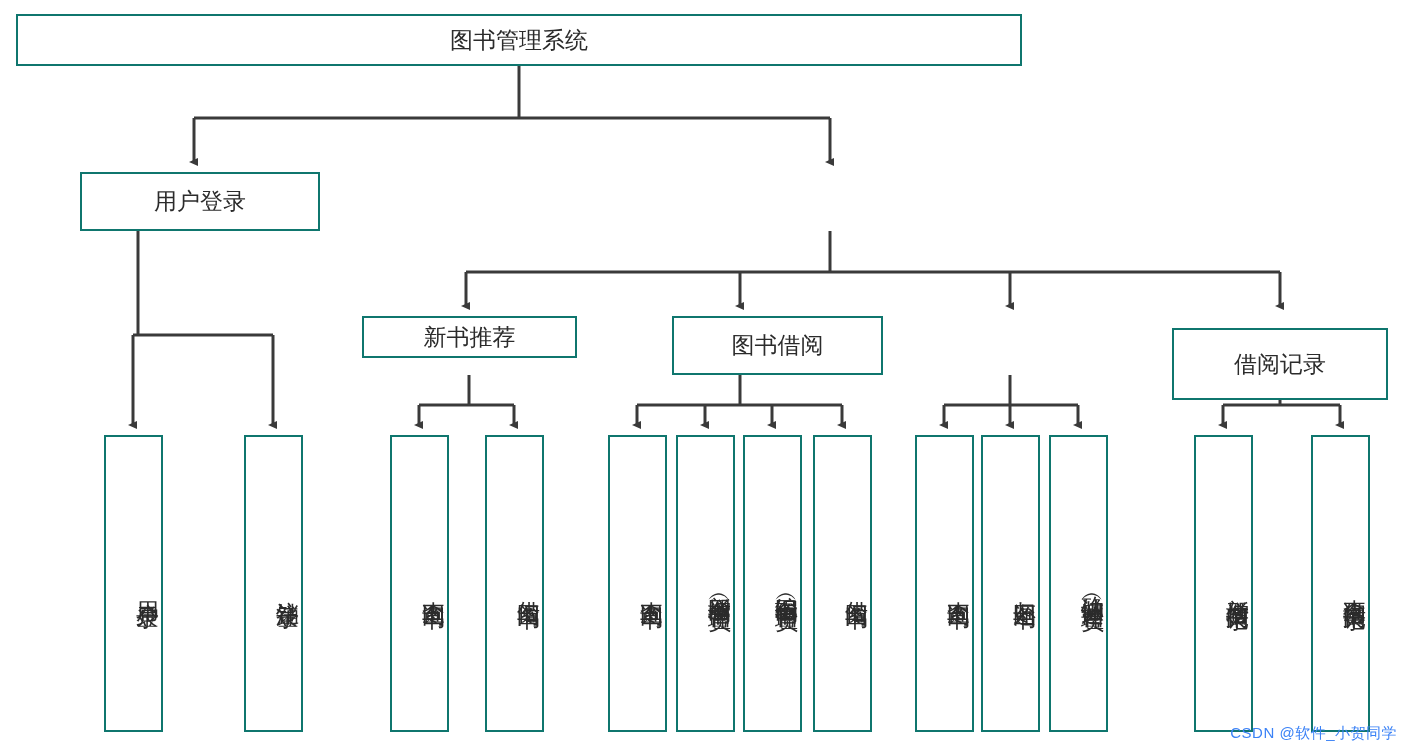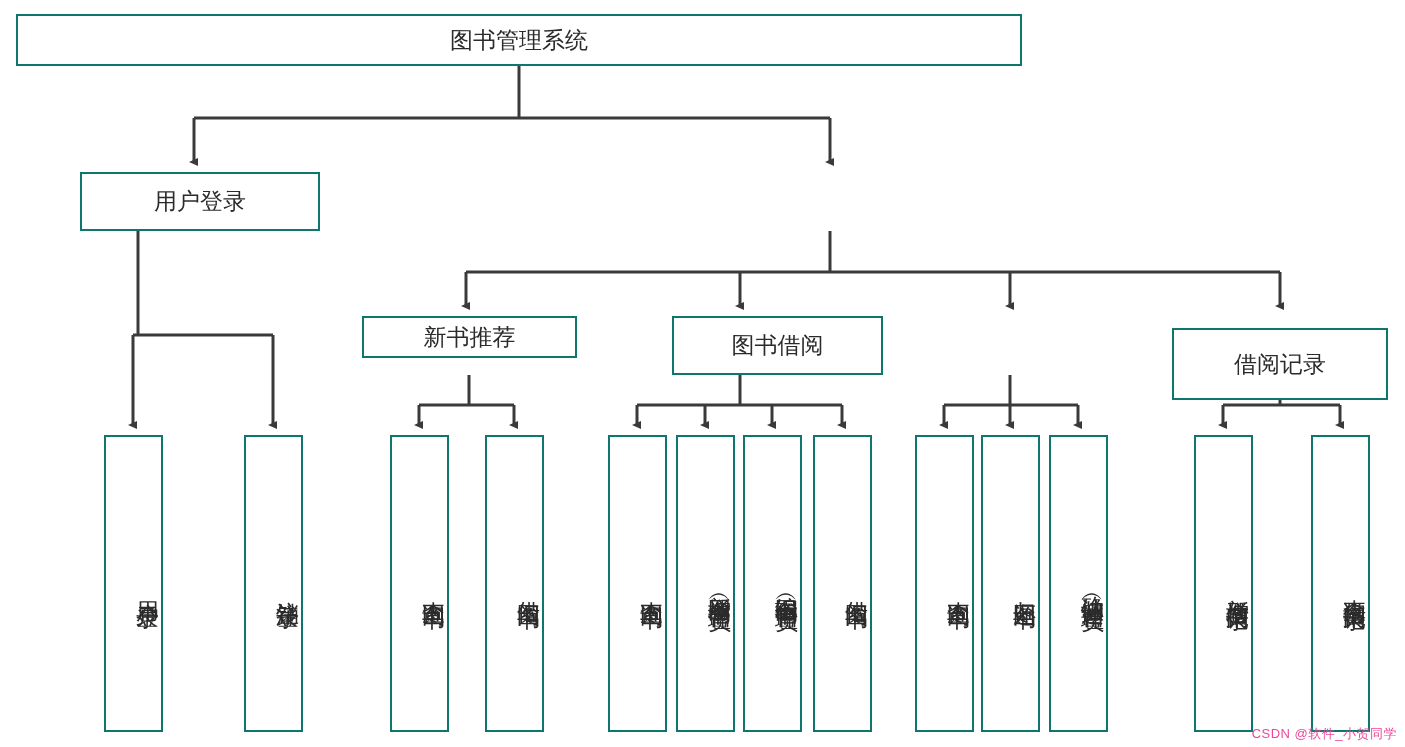--- a/index.html
+++ b/index.html
@@ -53,22 +53,22 @@
     letter-spacing: 2px;
   }
   .node.v span {
     writing-mode: vertical-rl;
     text-orientation: upright;
   }
   .watermark {
     position: absolute;
     right: 8px;
     bottom: 4px;
-    font-size: 13px;
-    color: #ec4899;
+    font-size: 15px;
+    color: #3b82f6;
     white-space: nowrap;
     letter-spacing: 0.5px;
   }
 </style>
 </head>
 <body>
 
 <div id="canvas">
 
   <svg id="wires" viewBox="0 0 1405 747">

